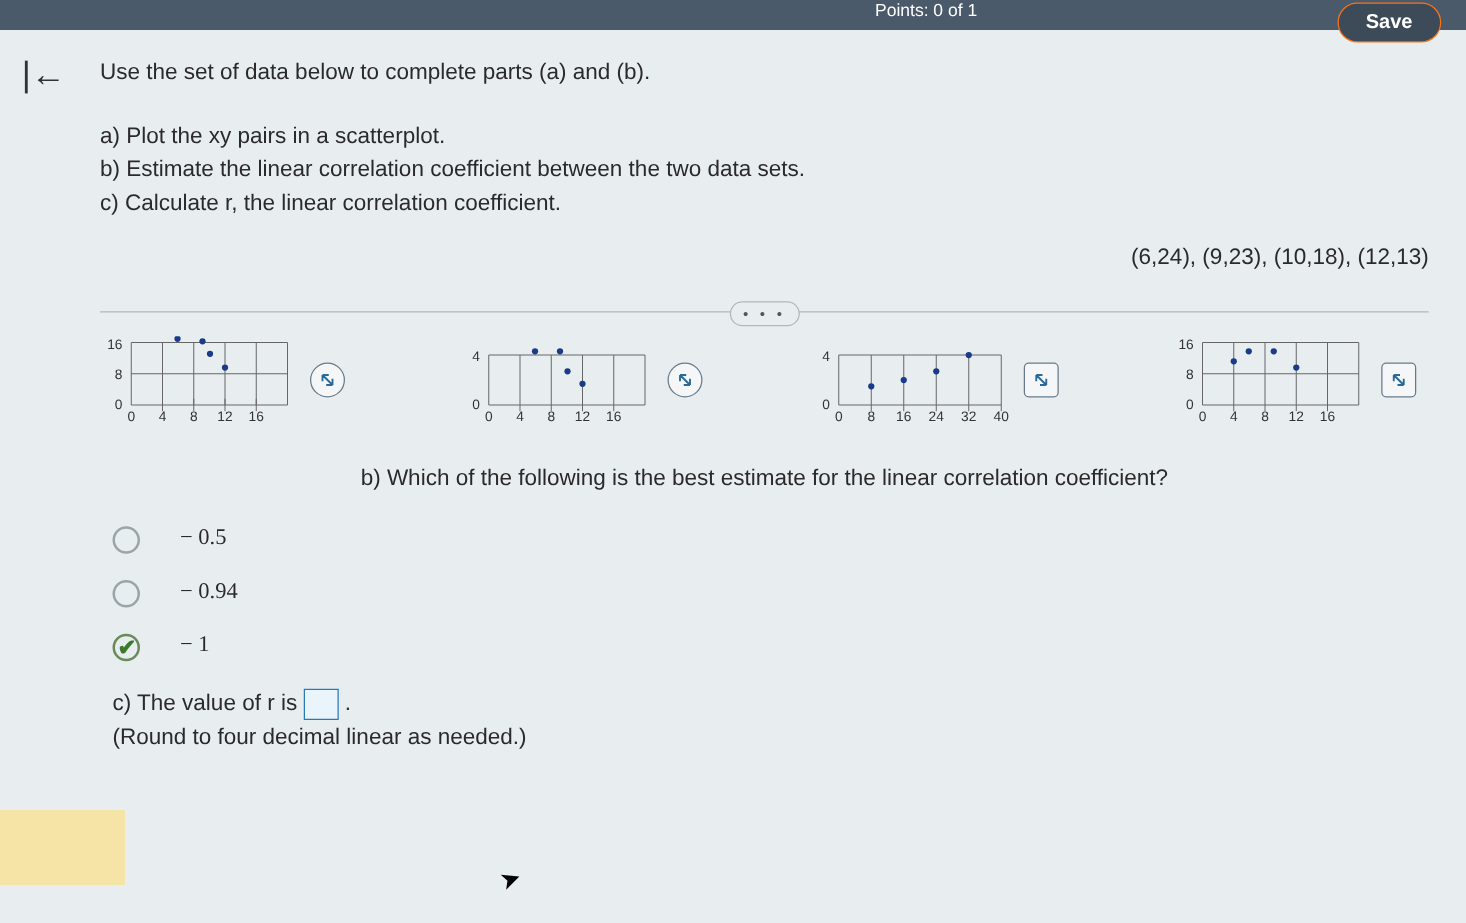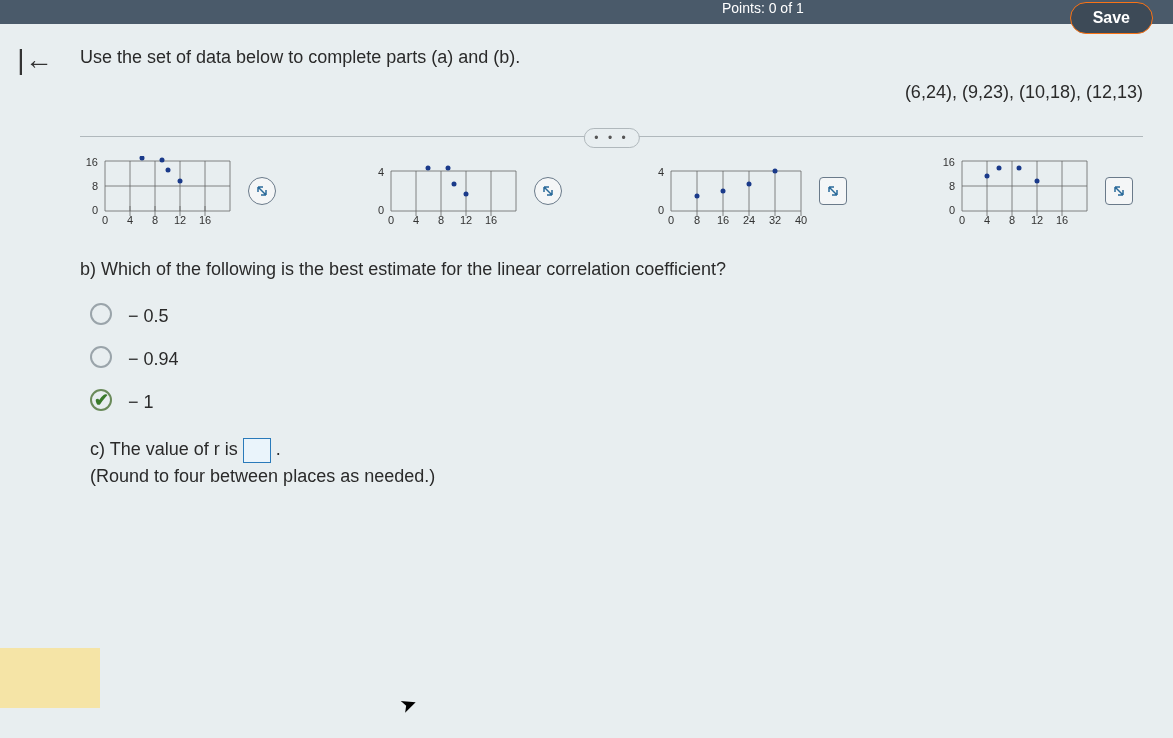--- a/index.html
+++ b/index.html
@@ -29,21 +29,20 @@
     font-size: 16px;
     border: 1px solid #f97316;
     cursor: pointer;
   }
   .points {
     position: absolute;
     left: 700px;
     top: 0;
     color: #fff;
     font-size: 14px;
-    margin-left: 22px;
   }
   .content {
     display: flex;
     padding: 10px 20px 0 10px;
   }
   .collapse-icon {
     width: 50px;
     padding-top: 10px;
     text-align: center;
     font-size: 28px;
@@ -51,21 +50,21 @@
     cursor: pointer;
     user-select: none;
   }
   .main {
     flex: 1;
     padding: 10px 10px 0 20px;
     color: #2a2a2a;
     font-size: 18px;
     line-height: 1.5;
   }
-  .intro { margin-bottom: 8px; }
+  .intro { margin-bottom: 24px; }
   .parts { margin-bottom: 16px; }
   .datapairs { margin-bottom: 20px; text-align: right; }
   .divider-row {
     position: relative;
     height: 20px;
     margin-bottom: 10px;
   }
   .divider-line {
     position: absolute;
     top: 10px;
@@ -112,28 +111,29 @@
     align-items: center;
     justify-content: center;
     color: #2a6a9a;
     font-size: 14px;
     cursor: pointer;
     background: #f4f6f7;
   }
   .expand-icon.other {
     border-radius: 4px;
   }
-  .question-b { margin-bottom: 20px; }
+  .question-b { margin-bottom: 20px; text-align: center; }
   .options { margin-left: 10px; }
   .option-row {
     display: flex;
-    align-items: flex-start;
-    gap: 16px;
+    align-items: flex-end;
+    gap: 32px;
     margin-bottom: 16px;
     font-size: 18px;
+    font-family: Liberation Serif, serif;
   }
   .radio {
     width: 22px; height: 22px;
     border: 2px solid #9aa4aa;
     border-radius: 50%;
     display: inline-block;
     position: relative;
     cursor: pointer;
   }
   .radio.checked {
@@ -180,20 +180,25 @@
 <div class="topbar">
   <span class="points">Points: 0 of 1</span>
   <button class="save-btn">Save</button>
 </div>
 
 <div class="content">
   <div class="collapse-icon">|←</div>
 
   <div class="main">
     <p class="intro">Use the set of data below to complete parts (a) and (b).</p>
+    <div class="parts">
+      <p>a) Plot the xy pairs in a scatterplot.</p>
+      <p>b) Estimate the linear correlation coefficient between the two data sets.</p>
+      <p>c) Calculate r, the linear correlation coefficient.</p>
+    </div>
     <p class="datapairs">(6,24), (9,23), (10,18), (12,13)</p>
 
     <div class="divider-row">
       <div class="divider-line"></div>
       <div class="divider-pill">• • •</div>
     </div>
 
     <div class="charts-row">
       <div class="chart-cell">
         <svg class="mini-chart" viewBox="0 0 160 70">
@@ -361,20 +366,20 @@
         <span>− 1</span>
       </div>
     </div>
 
     <div class="question-c">
       <p>
         <span>c) The value of r is </span>
         <span class="answer-box"></span>
         <span>.</span>
       </p>
-      <p>(Round to four between places as needed.)</p>
+      <p>(Round to four decimal linear as needed.)</p>
     </div>
 
   </div>
 </div>
 
 <div class="hint-strip"></div>
 <div class="cursor-arrow">➤</div>
 
 </body></html>

